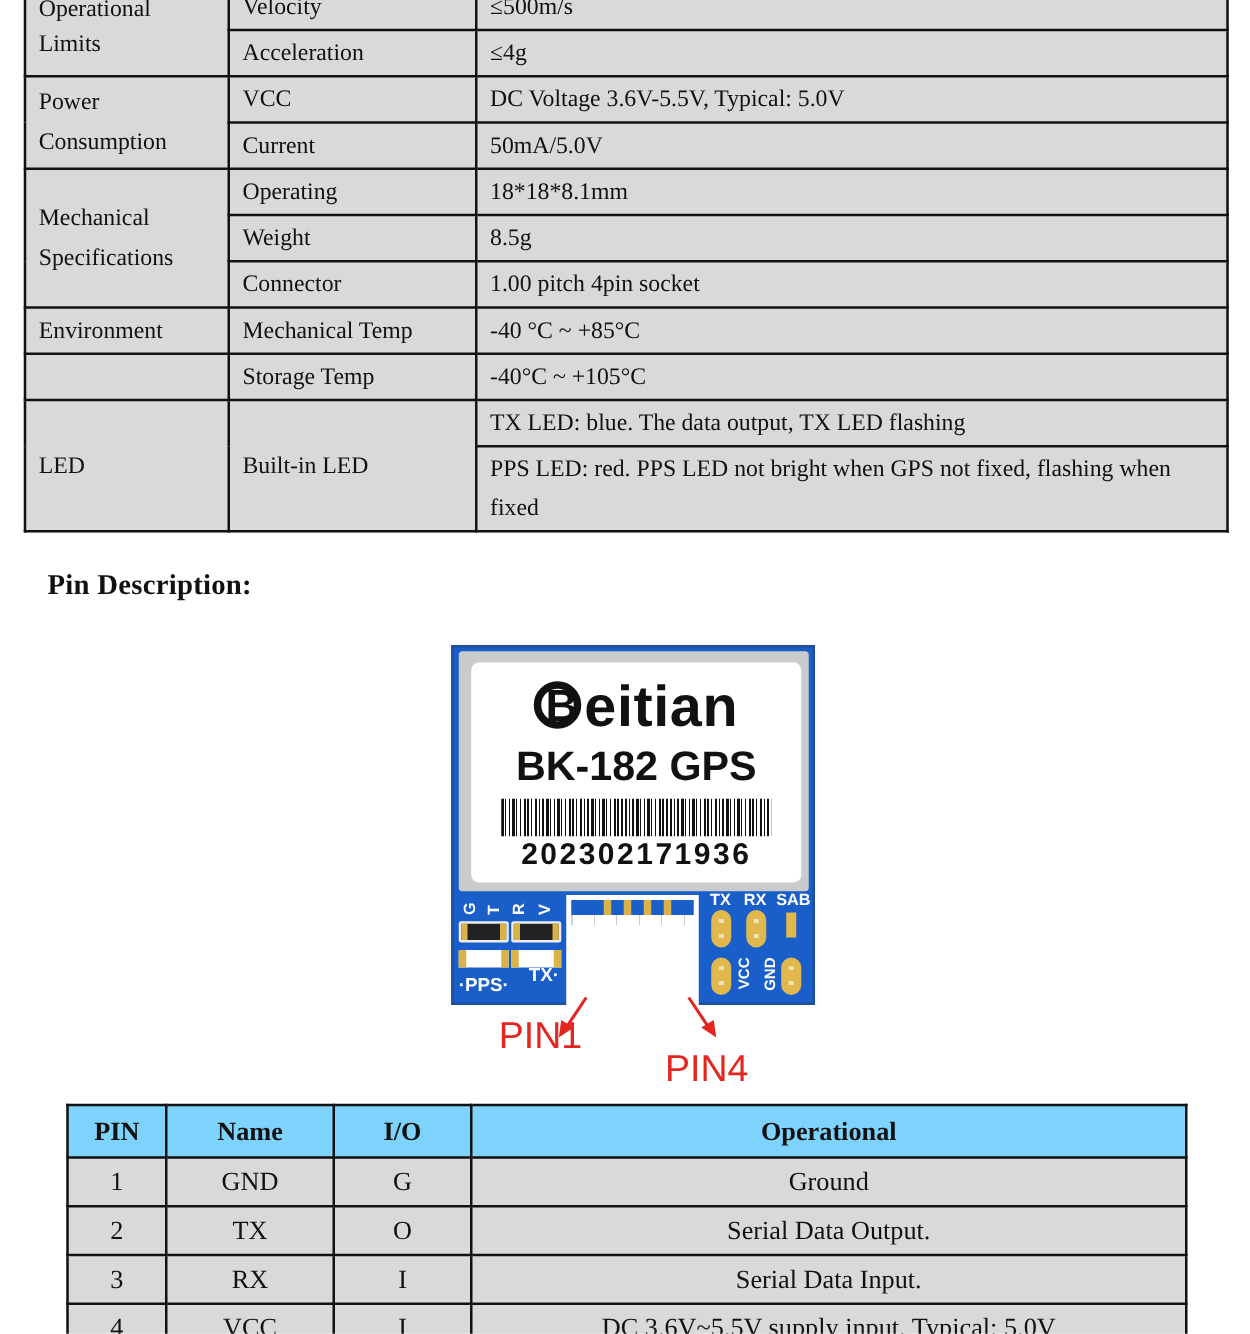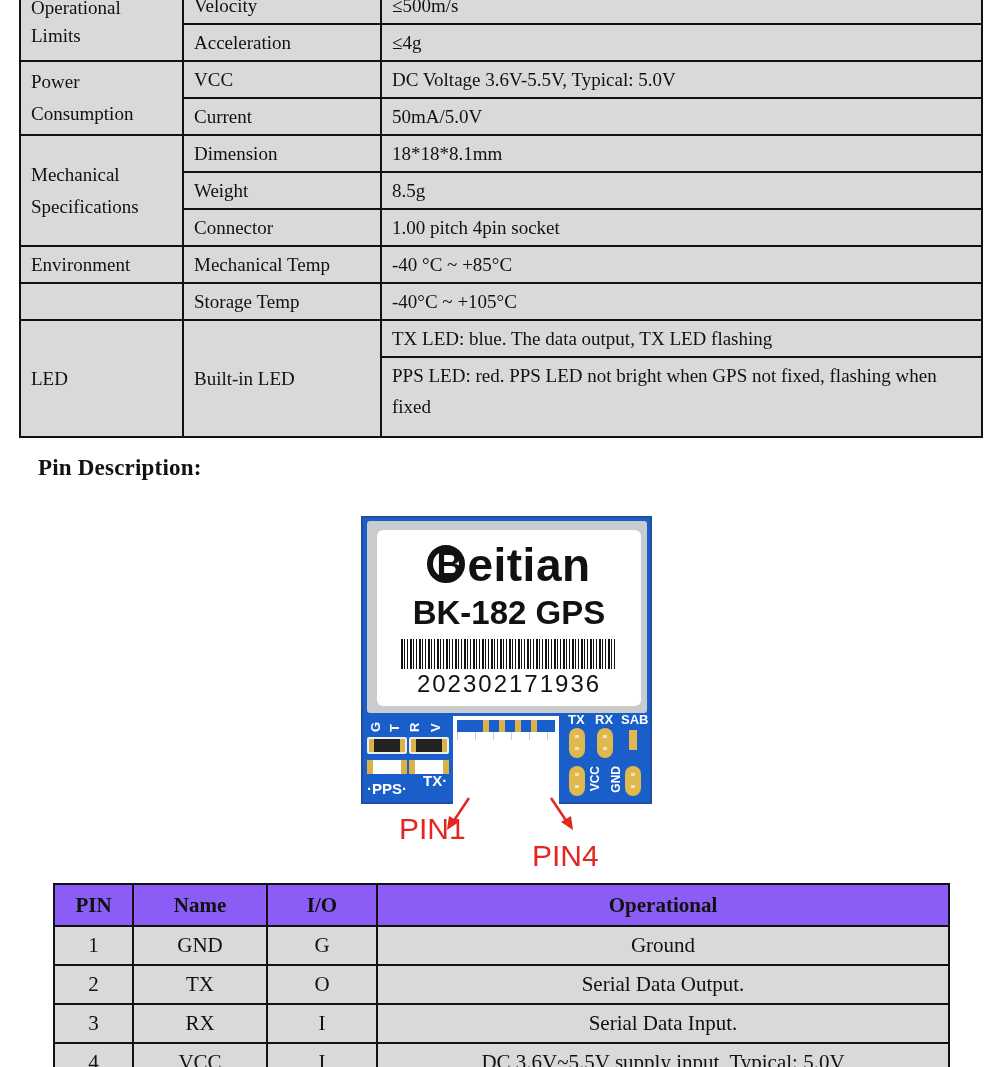--- a/index.html
+++ b/index.html
@@ -3,57 +3,57 @@
 <meta charset="utf-8">
 <style>
   html, body { margin:0; padding:0; background:#ffffff; }
   body { width:1000px; height:1067px; overflow:hidden; position:relative; font-family:"Liberation Serif", "DejaVu Serif", serif; color:#111; }
 
   
   .spec-table { position:absolute; left:19px; top:-14px; width:964px; border-collapse:collapse; background:#d9d9d9; }
   .spec-table td { border:2px solid #111; font-size:19px; padding:0 10px; vertical-align:middle; height:35px; line-height:32px; }
   .spec-table td.cat { width:141px; line-height:32px; }
   .spec-table td.param { width:176px; }
-  .spec-table td.multi { line-height:31px; padding-top:2px; padding-bottom:14px; }
+  .spec-table td.multi { line-height:31px; padding-top:2px; padding-bottom:2px; }
 
   
   .section-title { position:absolute; left:38px; top:455px; font-size:23px; font-weight:bold; letter-spacing:0.2px; }
 
   
   .figure { position:absolute; left:361px; top:516px; width:291px; height:290px; }
   .pcb { position:absolute; left:0; top:0; width:291px; height:288px; background:#1a5fc9; border:2px solid #1f4f9a; box-sizing:border-box; }
   .shield { position:absolute; left:4px; top:3px; width:280px; height:192px; background:#c9cbcc; border-radius:3px; }
   .label { position:absolute; left:10px; top:9px; width:264px; height:176px; background:#ffffff; border-radius:6px; text-align:center; font-family:"Liberation Sans", "DejaVu Sans", sans-serif; color:#111; }
   .brand { font-size:46px; font-weight:bold; margin-top:10px; line-height:50px; letter-spacing:0.5px; }
   .brand .b-circle { display:inline-block; width:38px; height:38px; border:6px solid #111; border-radius:50%; box-sizing:border-box; vertical-align:-2px; margin-right:2px; position:relative; }
   .brand .b-circle::after { content:"B"; position:absolute; left:3px; top:-10px; font-size:36px; line-height:48px; }
   .model { font-size:33px; font-weight:bold; line-height:36px; margin-top:5px; }
   .barcode { margin:8px auto 0; width:216px; height:30px; background:repeating-linear-gradient(90deg,#111 0 2px,#fff 2px 3px,#111 3px 4px,#fff 4px 6px,#111 6px 7px,#fff 7px 9px); }
-  .serial { font-size:24px; font-weight:normal; letter-spacing:2px; line-height:30px; }
+  .serial { font-size:24px; font-weight:bold; letter-spacing:2px; line-height:30px; }
 
   .silk { position:absolute; color:#fff; font-family:"Liberation Sans", "DejaVu Sans", sans-serif; font-weight:bold; font-size:13px; line-height:14px; }
   .led-part { position:absolute; width:40px; height:17px; background:#222; border:2px solid #eee; border-radius:2px; box-sizing:border-box; }
   .led-part::before, .led-part::after { content:""; position:absolute; top:0; width:5px; height:13px; background:#d9b24a; }
   .led-part::before { left:0; } .led-part::after { right:0; }
   .pad-strip { position:absolute; height:14px; background:#fff; border-left:6px solid #d9b24a; border-right:6px solid #d9b24a; box-sizing:border-box; }
   .connector { position:absolute; left:90px; top:198px; width:106px; height:88px; background:#fff; }
   .conn-top { position:absolute; left:4px; top:4px; width:98px; height:12px; background:#1a5fc9; }
   .conn-pin { position:absolute; top:0; width:6px; height:12px; background:#d9b24a; }
   .conn-lines { position:absolute; left:4px; top:16px; width:98px; height:8px; background:repeating-linear-gradient(90deg,#ccc 0 1px,#fff 1px 18px); }
   .hole { position:absolute; width:16px; height:30px; background:#e0b84e; border-radius:8px; }
   .hole::after { content:""; position:absolute; left:6px; top:7px; width:4px; height:16px; background:repeating-linear-gradient(#fff 0 3px,transparent 3px 12px); opacity:.6; }
   .vert { writing-mode:vertical-rl; transform:rotate(180deg); }
 
   .pin-callout { position:absolute; color:#e3261f; font-family:"Liberation Sans", "DejaVu Sans", sans-serif; font-size:30px; line-height:32px; }
   .arrow { position:absolute; }
 
   
   .pin-table { position:absolute; left:53px; top:883px; width:897px; border-collapse:collapse; }
   .pin-table th, .pin-table td { border:2px solid #111; text-align:center; font-size:21px; height:37px; padding:0; }
-  .pin-table th { background:#8b5cf6; font-weight:bold; height:40px; }
+  .pin-table th { background:#7dd3fc; font-weight:bold; height:40px; }
   .pin-table td { background:#d9d9d9; }
 </style>
 </head>
 <body>
 
 <table class="spec-table">
   <tbody>
       <tr>
     <td class="cat" rowspan="2">
           <span style="display:block;line-height:28px;margin-top:-4px">Operational</span>
@@ -76,21 +76,21 @@
   </tr>
   <tr>
     <td class="param">Current</td>
     <td>50mA/5.0V</td>
   </tr>
   <tr>
     <td class="cat" rowspan="3">
           <span style="display:block">Mechanical</span>
           <span style="display:block">Specifications</span>
         </td>
-    <td class="param">Dimension</td>
+    <td class="param">Operating</td>
     <td>18*18*8.1mm</td>
   </tr>
   <tr>
     <td class="param">Weight</td>
     <td>8.5g</td>
   </tr>
   <tr>
     <td class="param">Connector</td>
     <td>1.00 pitch 4pin socket</td>
   </tr>

